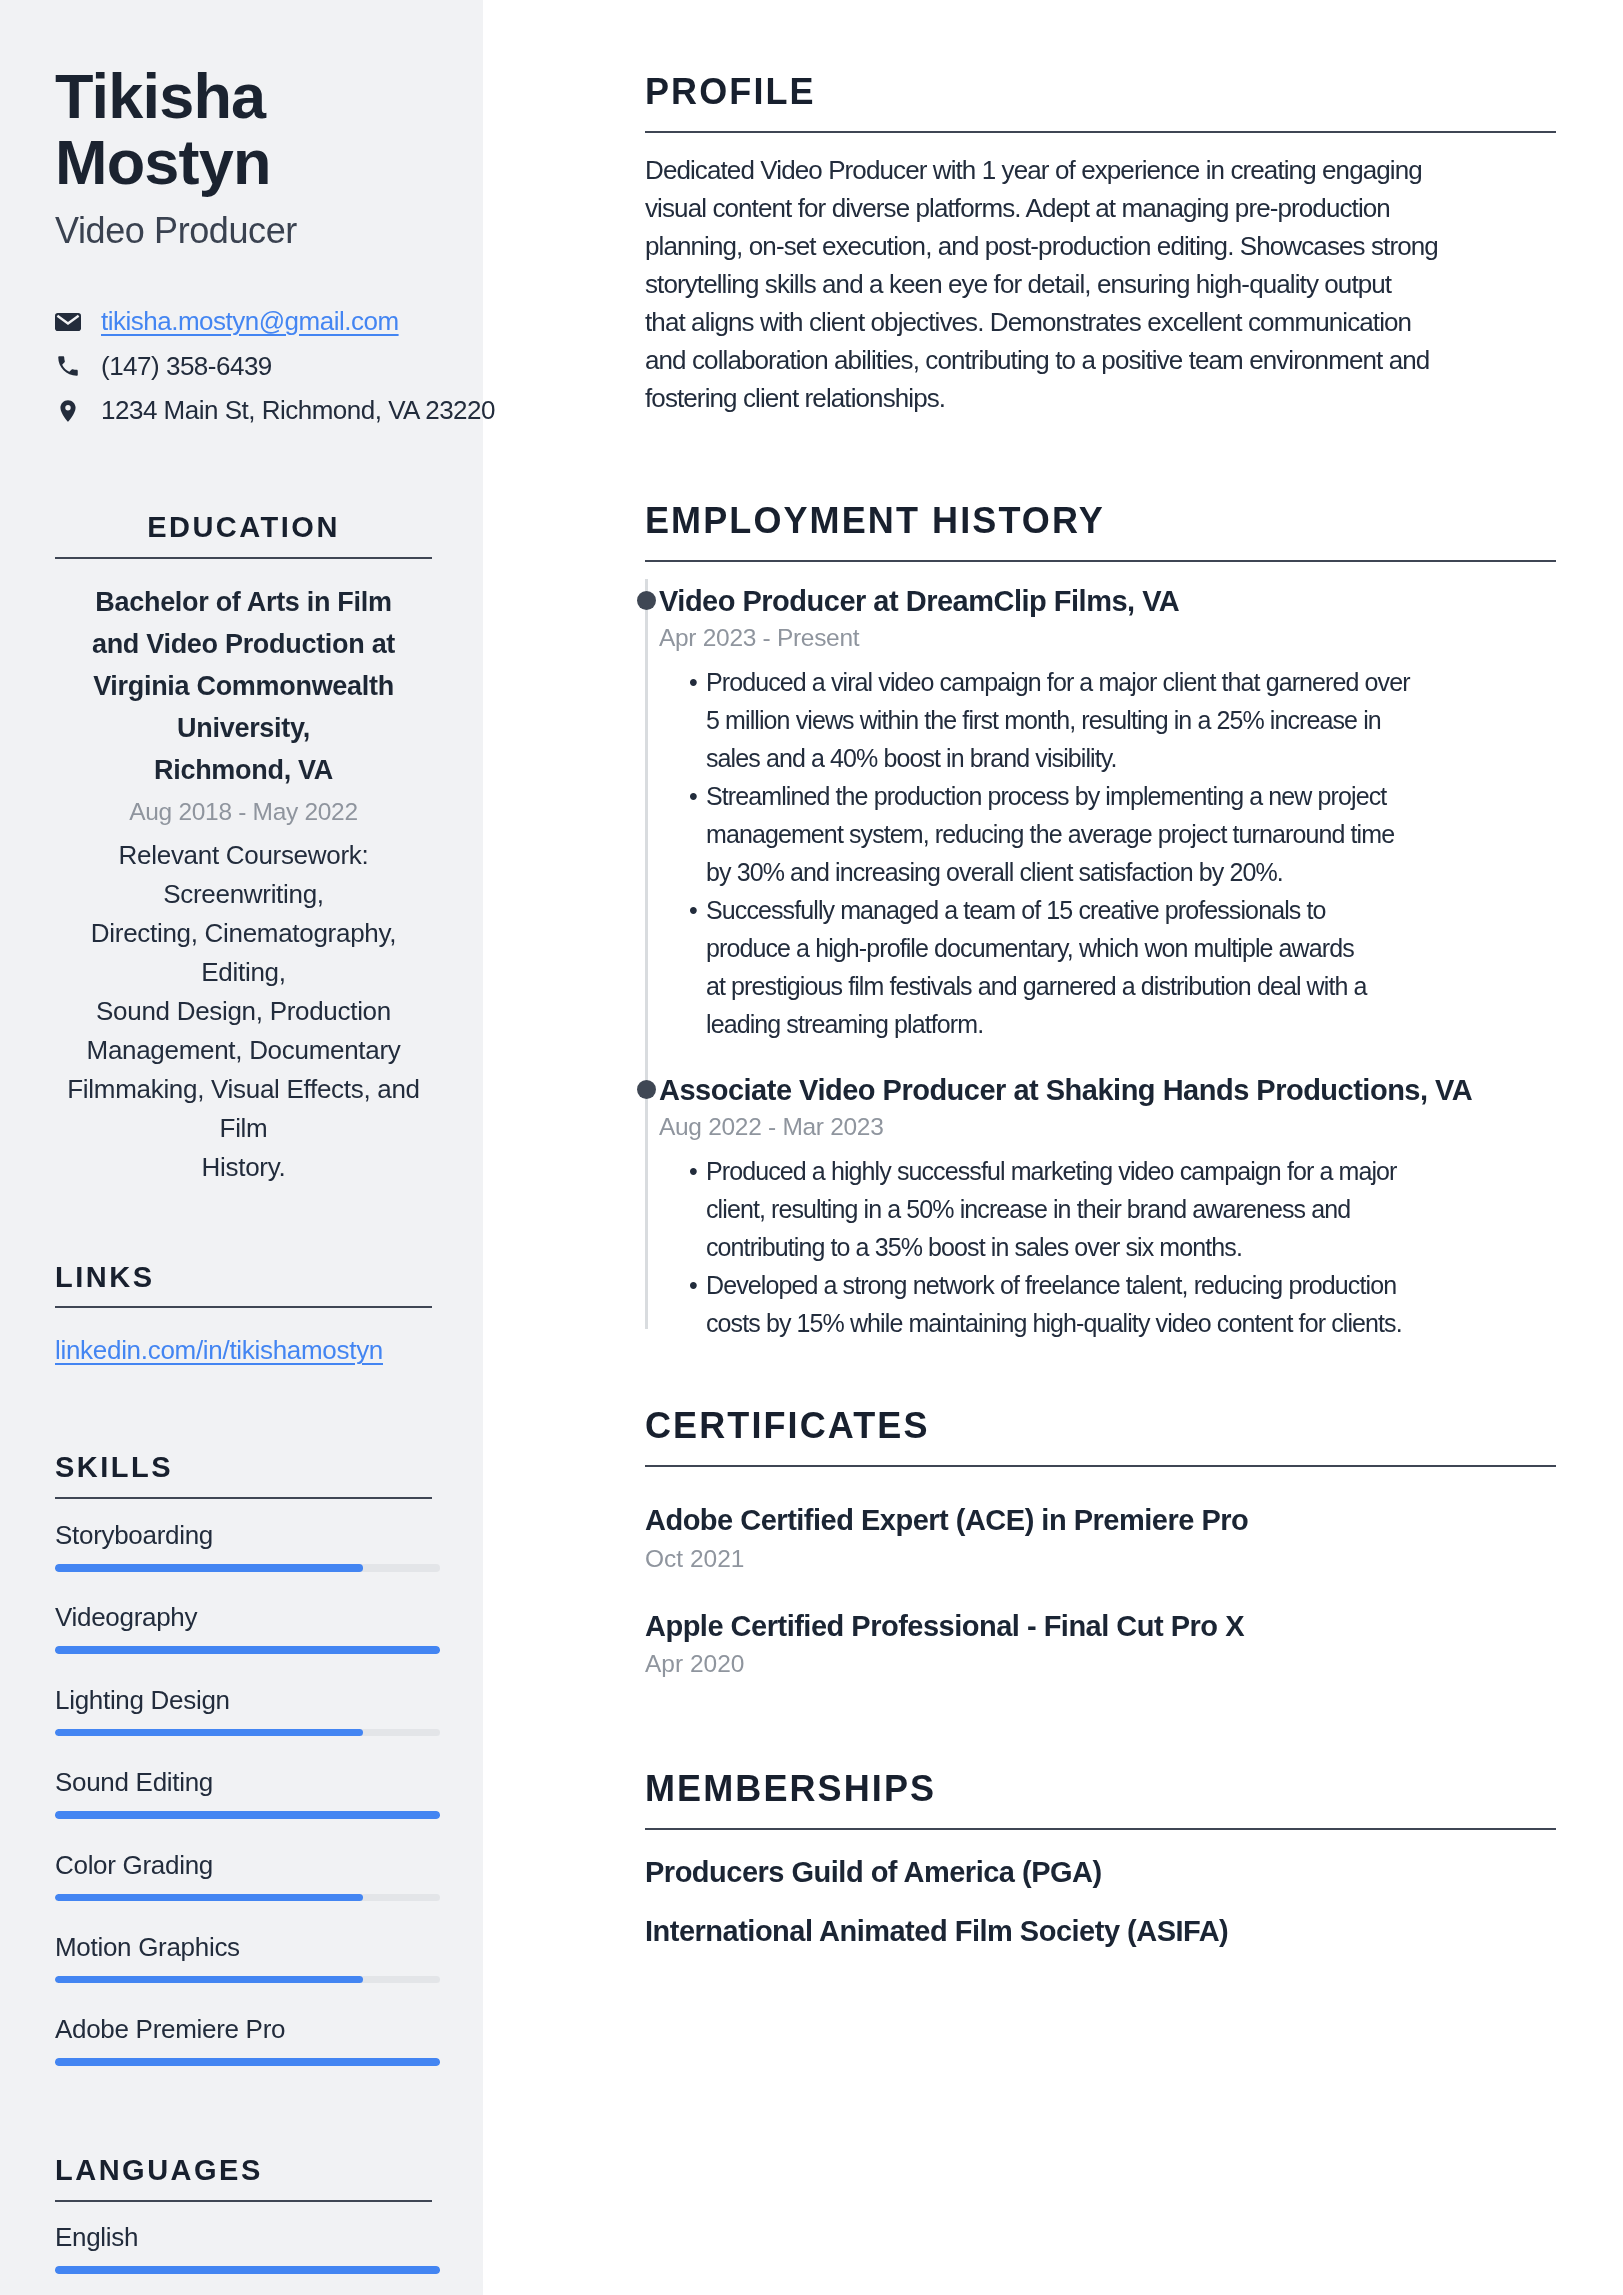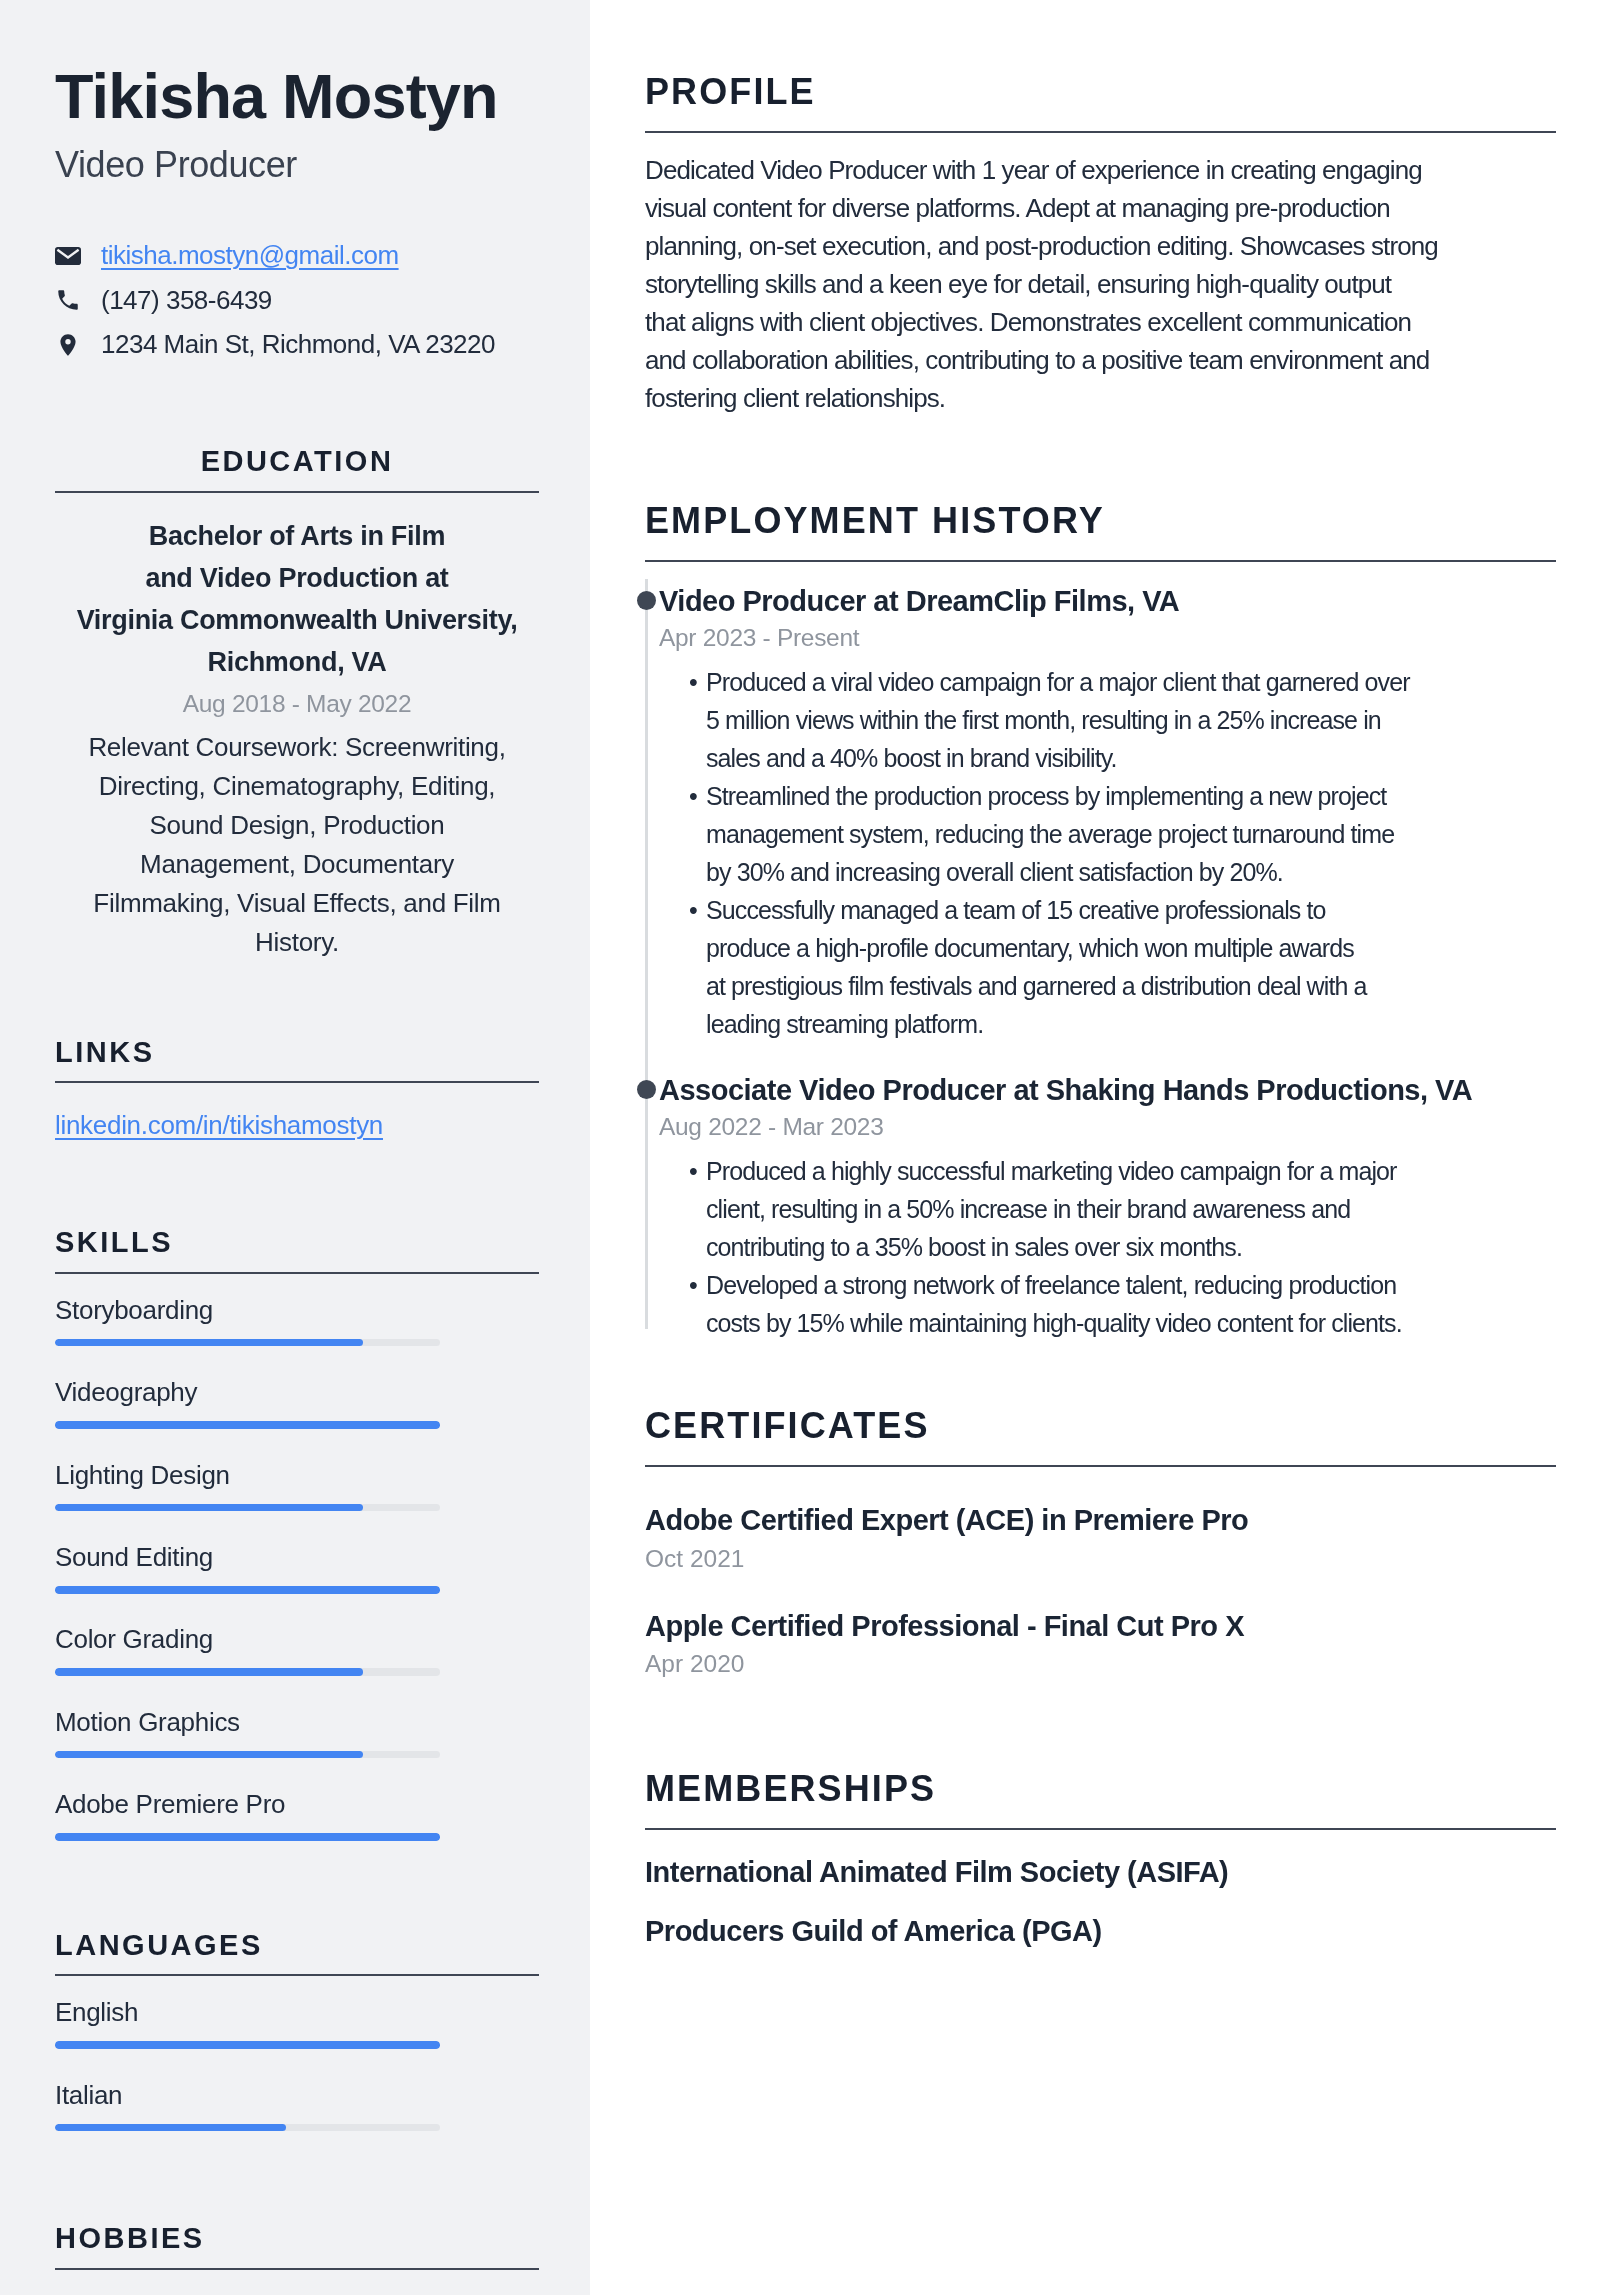--- a/index.html
+++ b/index.html
@@ -1,21 +1,21 @@
 <!DOCTYPE html>
 <html style="font-size:13.5px"><head>
 <meta charset="utf-8">
 <style>
   * { margin:0; padding:0; box-sizing:border-box; }
   html,body { background:#ffffff; }
   body { font-family:"Liberation Sans", sans-serif; color:#222c3c; }
   #page { position:relative; width:1624px; height:2295px; background:#ffffff; overflow:hidden; }
 
   
-  .sidebar { position:absolute; left:0; top:0; width:590px; height:2295px;
+  .sidebar { position:absolute; left:0; top:0; width:483px; height:2295px;
              background:#f1f2f4; padding:63px 51px 0 55px; }
   .person-name { font-size:63px; font-weight:bold; color:#1b2330; letter-spacing:-0.8px; line-height:1.05; }
   .person-title { font-size:36px; color:#3a4250; margin-top:15px; letter-spacing:-0.4px; }
 
   .contact { margin-top:54px; }
   .contact-row { display:flex; align-items:center; margin-bottom:13.5px; }
   .contact-row .cicon { width:26px; height:26px; flex:0 0 26px; margin-right:20px; }
   .contact-row .ctext { font-size:26px; color:#222c3c; letter-spacing:-0.5px; white-space:nowrap; }
   a.blue-link { color:#4385f2; text-decoration:underline; text-underline-offset:4.2px; text-decoration-thickness:1.7px; cursor:pointer; }
 
@@ -261,20 +261,20 @@
           <div class="cert-item">
             <div class="cert-title">Apple Certified Professional - Final Cut Pro X</div>
             <div class="cert-date">Apr 2020</div>
           </div>
         </div>
     </section>
 
     <section class="memberships">
       <h2 class="main-heading">MEMBERSHIPS</h2>
       <div id="members-list">
+          <div class="member-item">Producers Guild of America (PGA)</div>
           <div class="member-item">International Animated Film Society (ASIFA)</div>
-          <div class="member-item">Producers Guild of America (PGA)</div>
         </div>
     </section>
 
   </main>
 </div>
 
 
 </body></html>

